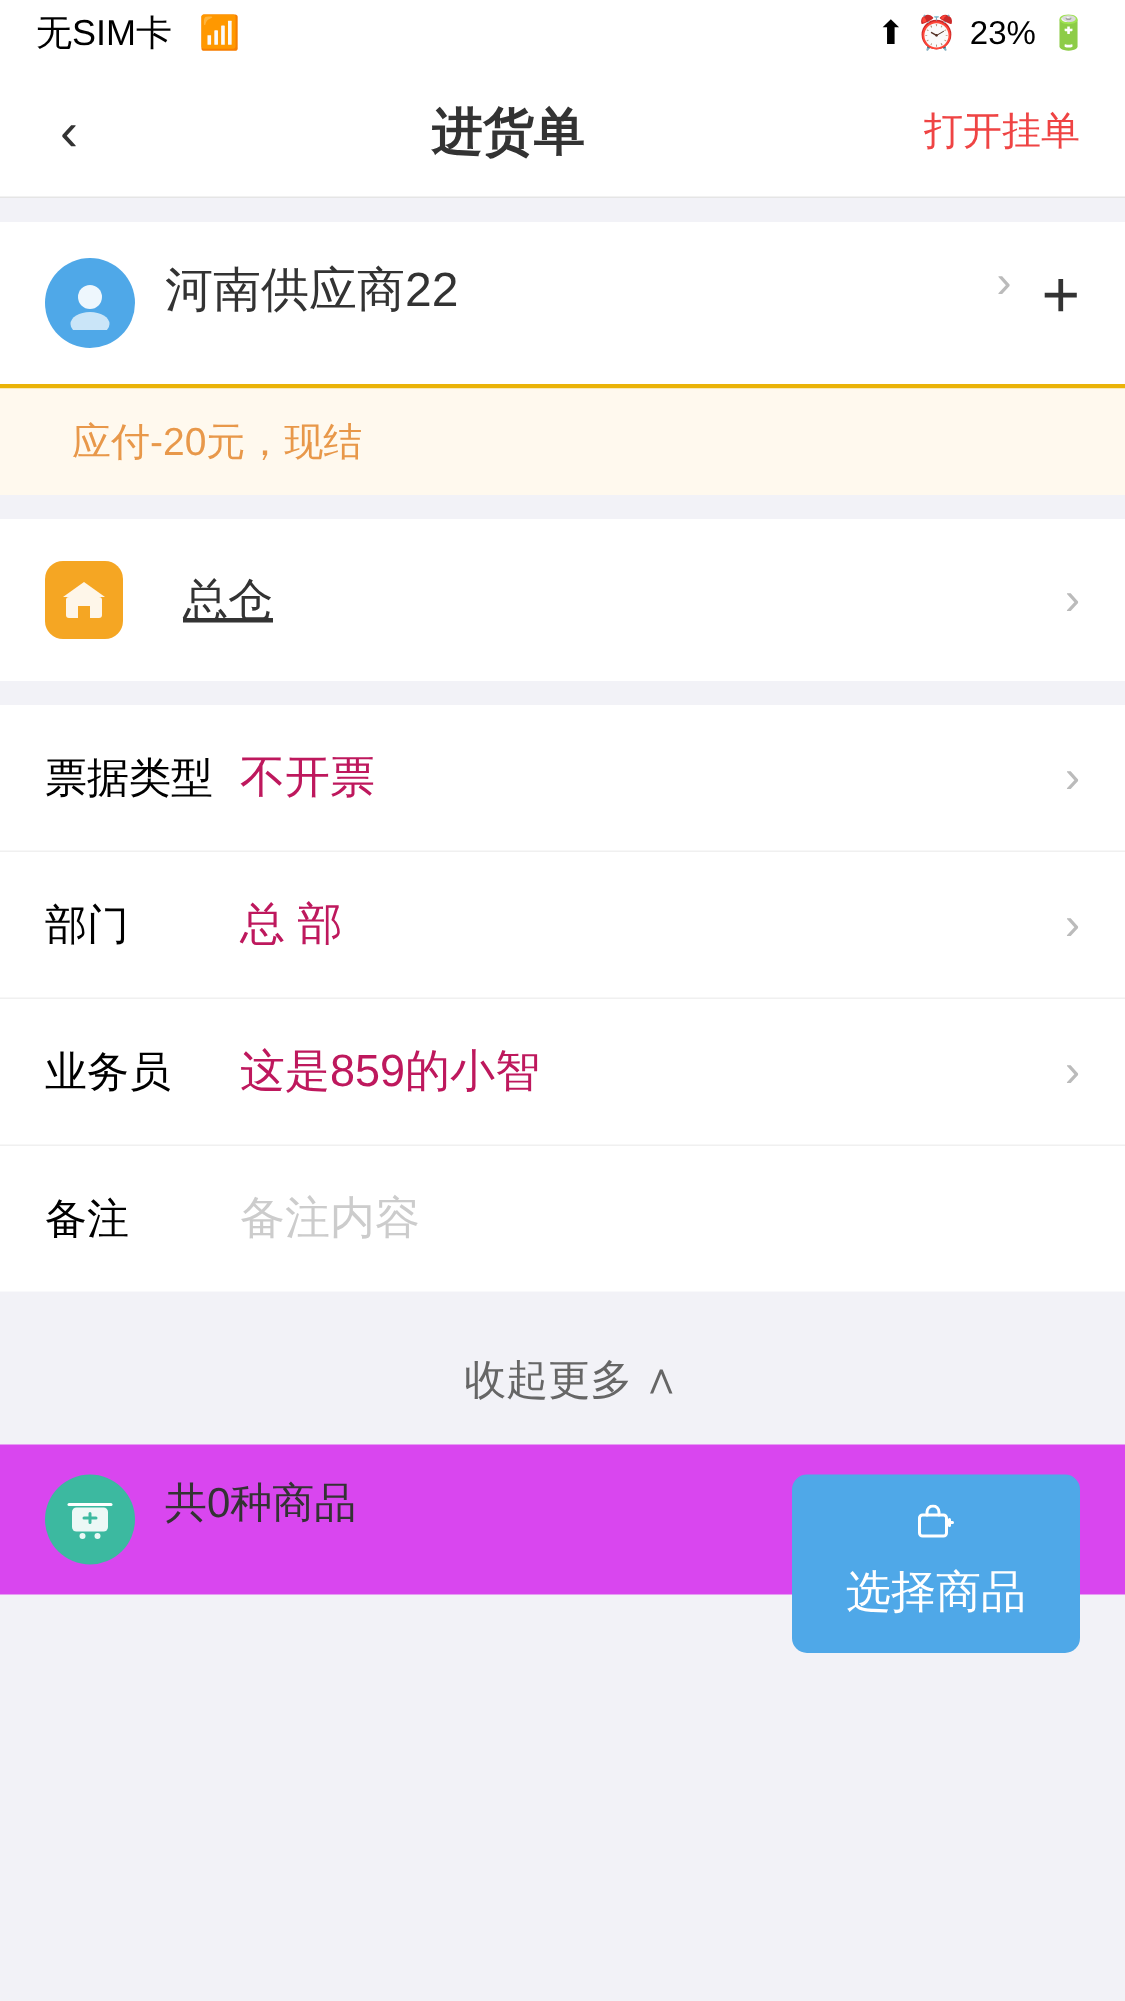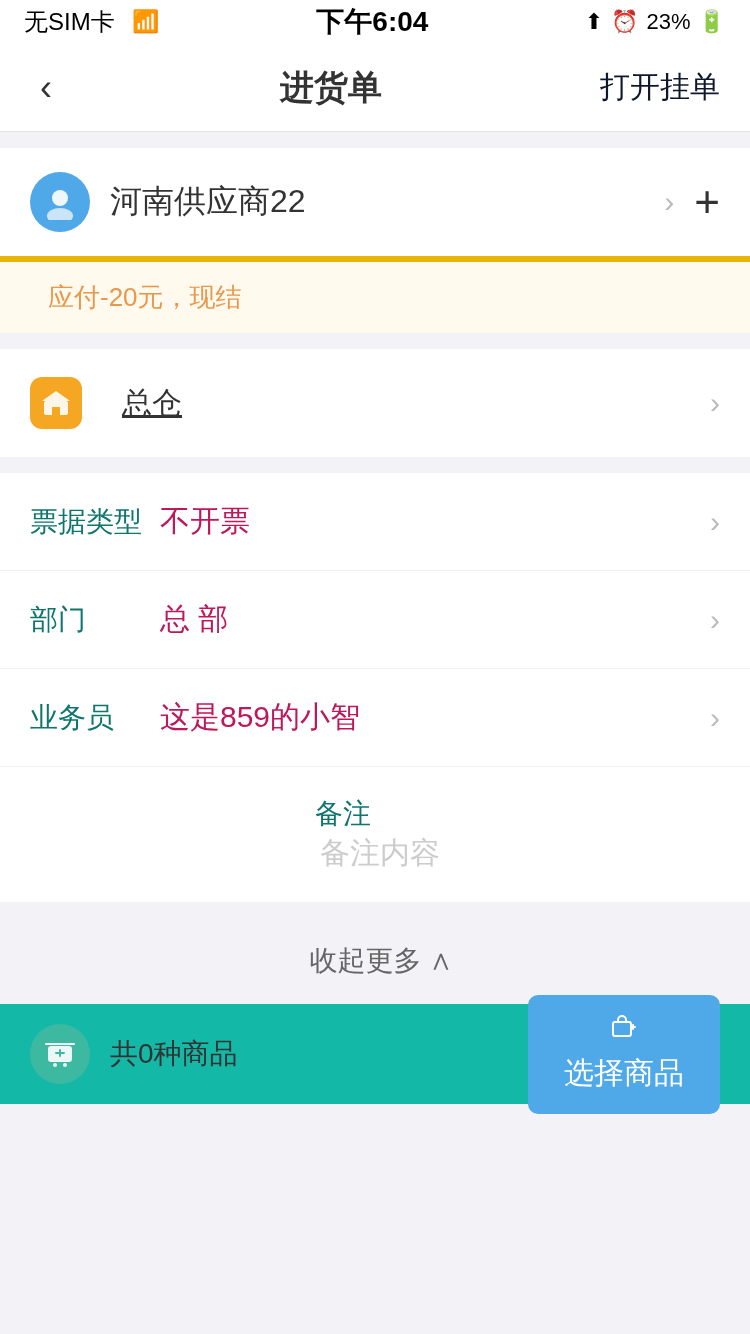--- a/index.html
+++ b/index.html
@@ -43,42 +43,42 @@
       color: #333;
       cursor: pointer;
       padding: 10px;
     }
     .nav-title {
       font-size: 34px;
       font-weight: 600;
       color: #333;
     }
     .nav-action {
-      font-size: 30px;
-      color: #0f172a;
+      font-size: 26px;
+      color: #ef4444;
       cursor: pointer;
     }
 
     
     .content {
       background: #f2f2f7;
     }
 
     
     .card {
       background: #fff;
       margin-bottom: 16px;
     }
 
     
     .supplier-row {
       display: flex;
-      align-items: center;
+      align-items: flex-start;
       padding: 24px 30px;
-      border-bottom: 6px solid #eab308;
+      border-bottom: 3px solid #eab308;
     }
     .supplier-avatar {
       width: 60px;
       height: 60px;
       border-radius: 50%;
       background: #4fa8e8;
       display: flex;
       align-items: center;
       justify-content: center;
       margin-right: 20px;
@@ -150,25 +150,24 @@
     }
     .form-row {
       display: flex;
       align-items: center;
       padding: 28px 30px;
       border-bottom: 1px solid #f0f0f0;
       min-height: 90px;
     }
     .form-row:last-child {
       border-bottom: none;
-      flex-direction: column;
     }
     .form-label {
       font-size: 28px;
-      color: #0f766e;
+      color: #000000;
       width: 120px;
       flex-shrink: 0;
     }
     .form-value {
       flex: 1;
       font-size: 30px;
       color: #be185d;
       margin-left: 10px;
     }
     .form-placeholder {
@@ -190,23 +189,23 @@
       justify-content: center;
       padding: 24px 30px;
       font-size: 28px;
       color: #666;
       cursor: pointer;
       margin-left: 12px;
     }
 
     
     .bottom-bar {
-      background: #14b8a6;
-      display: flex;
-      align-items: center;
+      background: #d946ef;
+      display: flex;
+      align-items: flex-start;
       padding: 20px 30px;
       height: 100px;
     }
     .goods-icon {
       width: 60px;
       height: 60px;
       border-radius: 50%;
       background: #3cb9a0;
       display: flex;
       align-items: center;
@@ -237,21 +236,20 @@
     .wifi-icon { font-size: 22px; }
   </style>
 </head>
 <body>
 
 <div class="status-bar">
   <div class="status-bar-left">
     <span>无SIM卡</span>
     <span class="wifi-icon">📶</span>
   </div>
-  <div class="status-bar-center">下午6:04</div>
   <div class="status-bar-right">
     <span>⬆</span>
     <span>⏰</span>
     <span>23%</span>
     <span>🔋</span>
   </div>
 </div>
 
 <div class="nav-bar">
   <span class="nav-back">‹</span>

